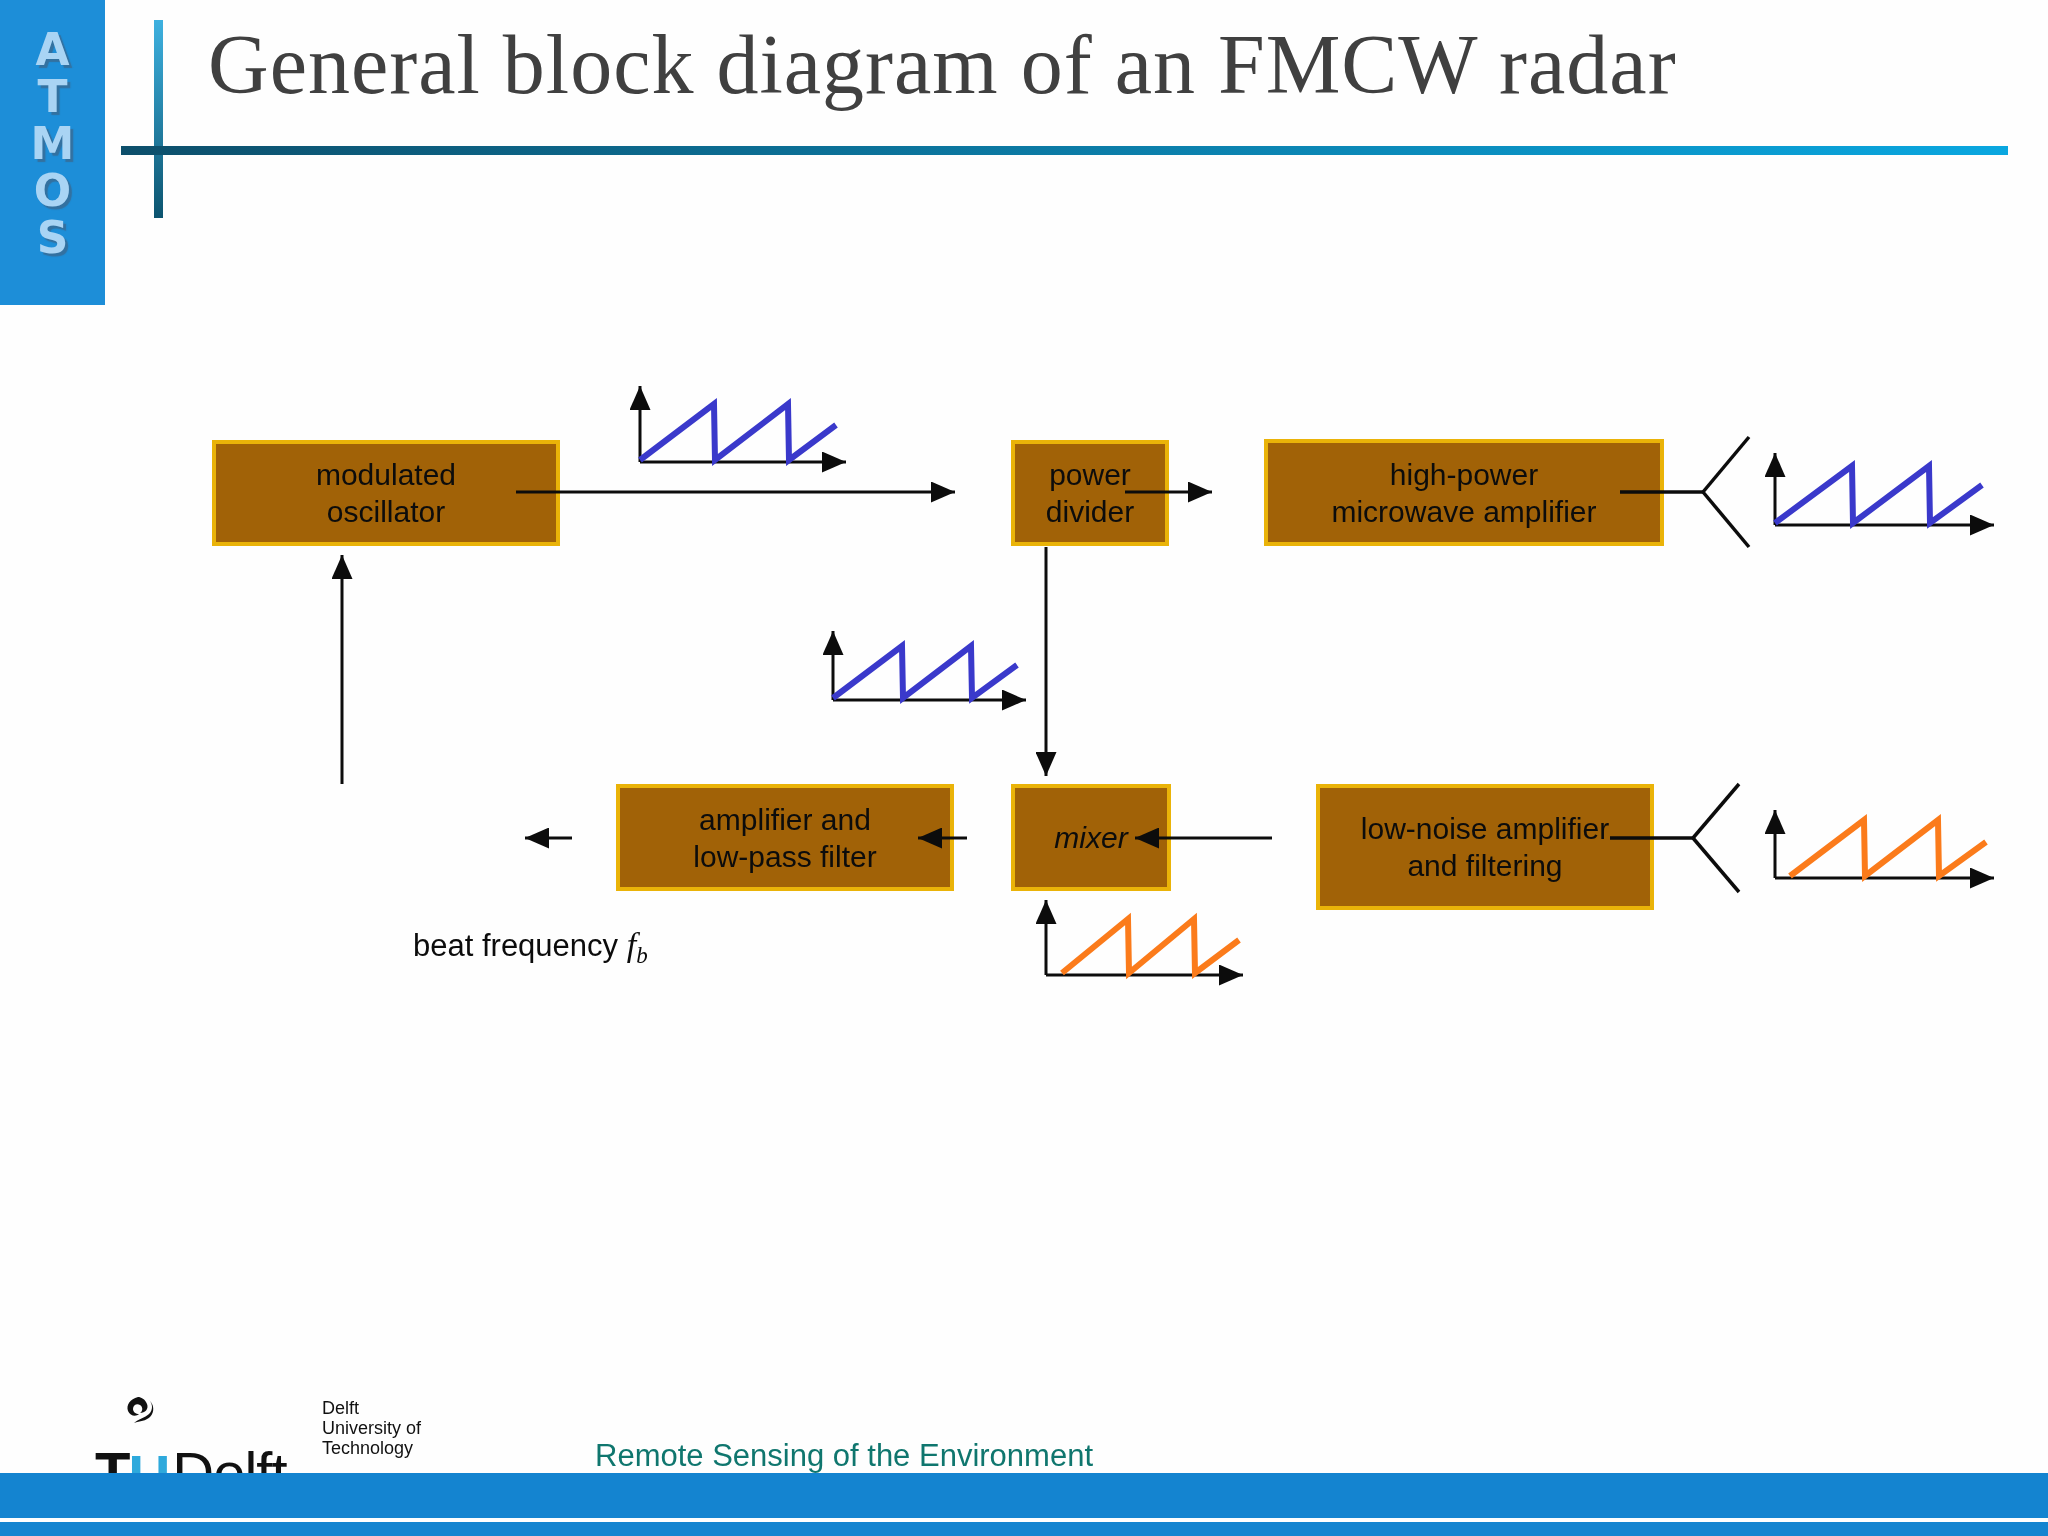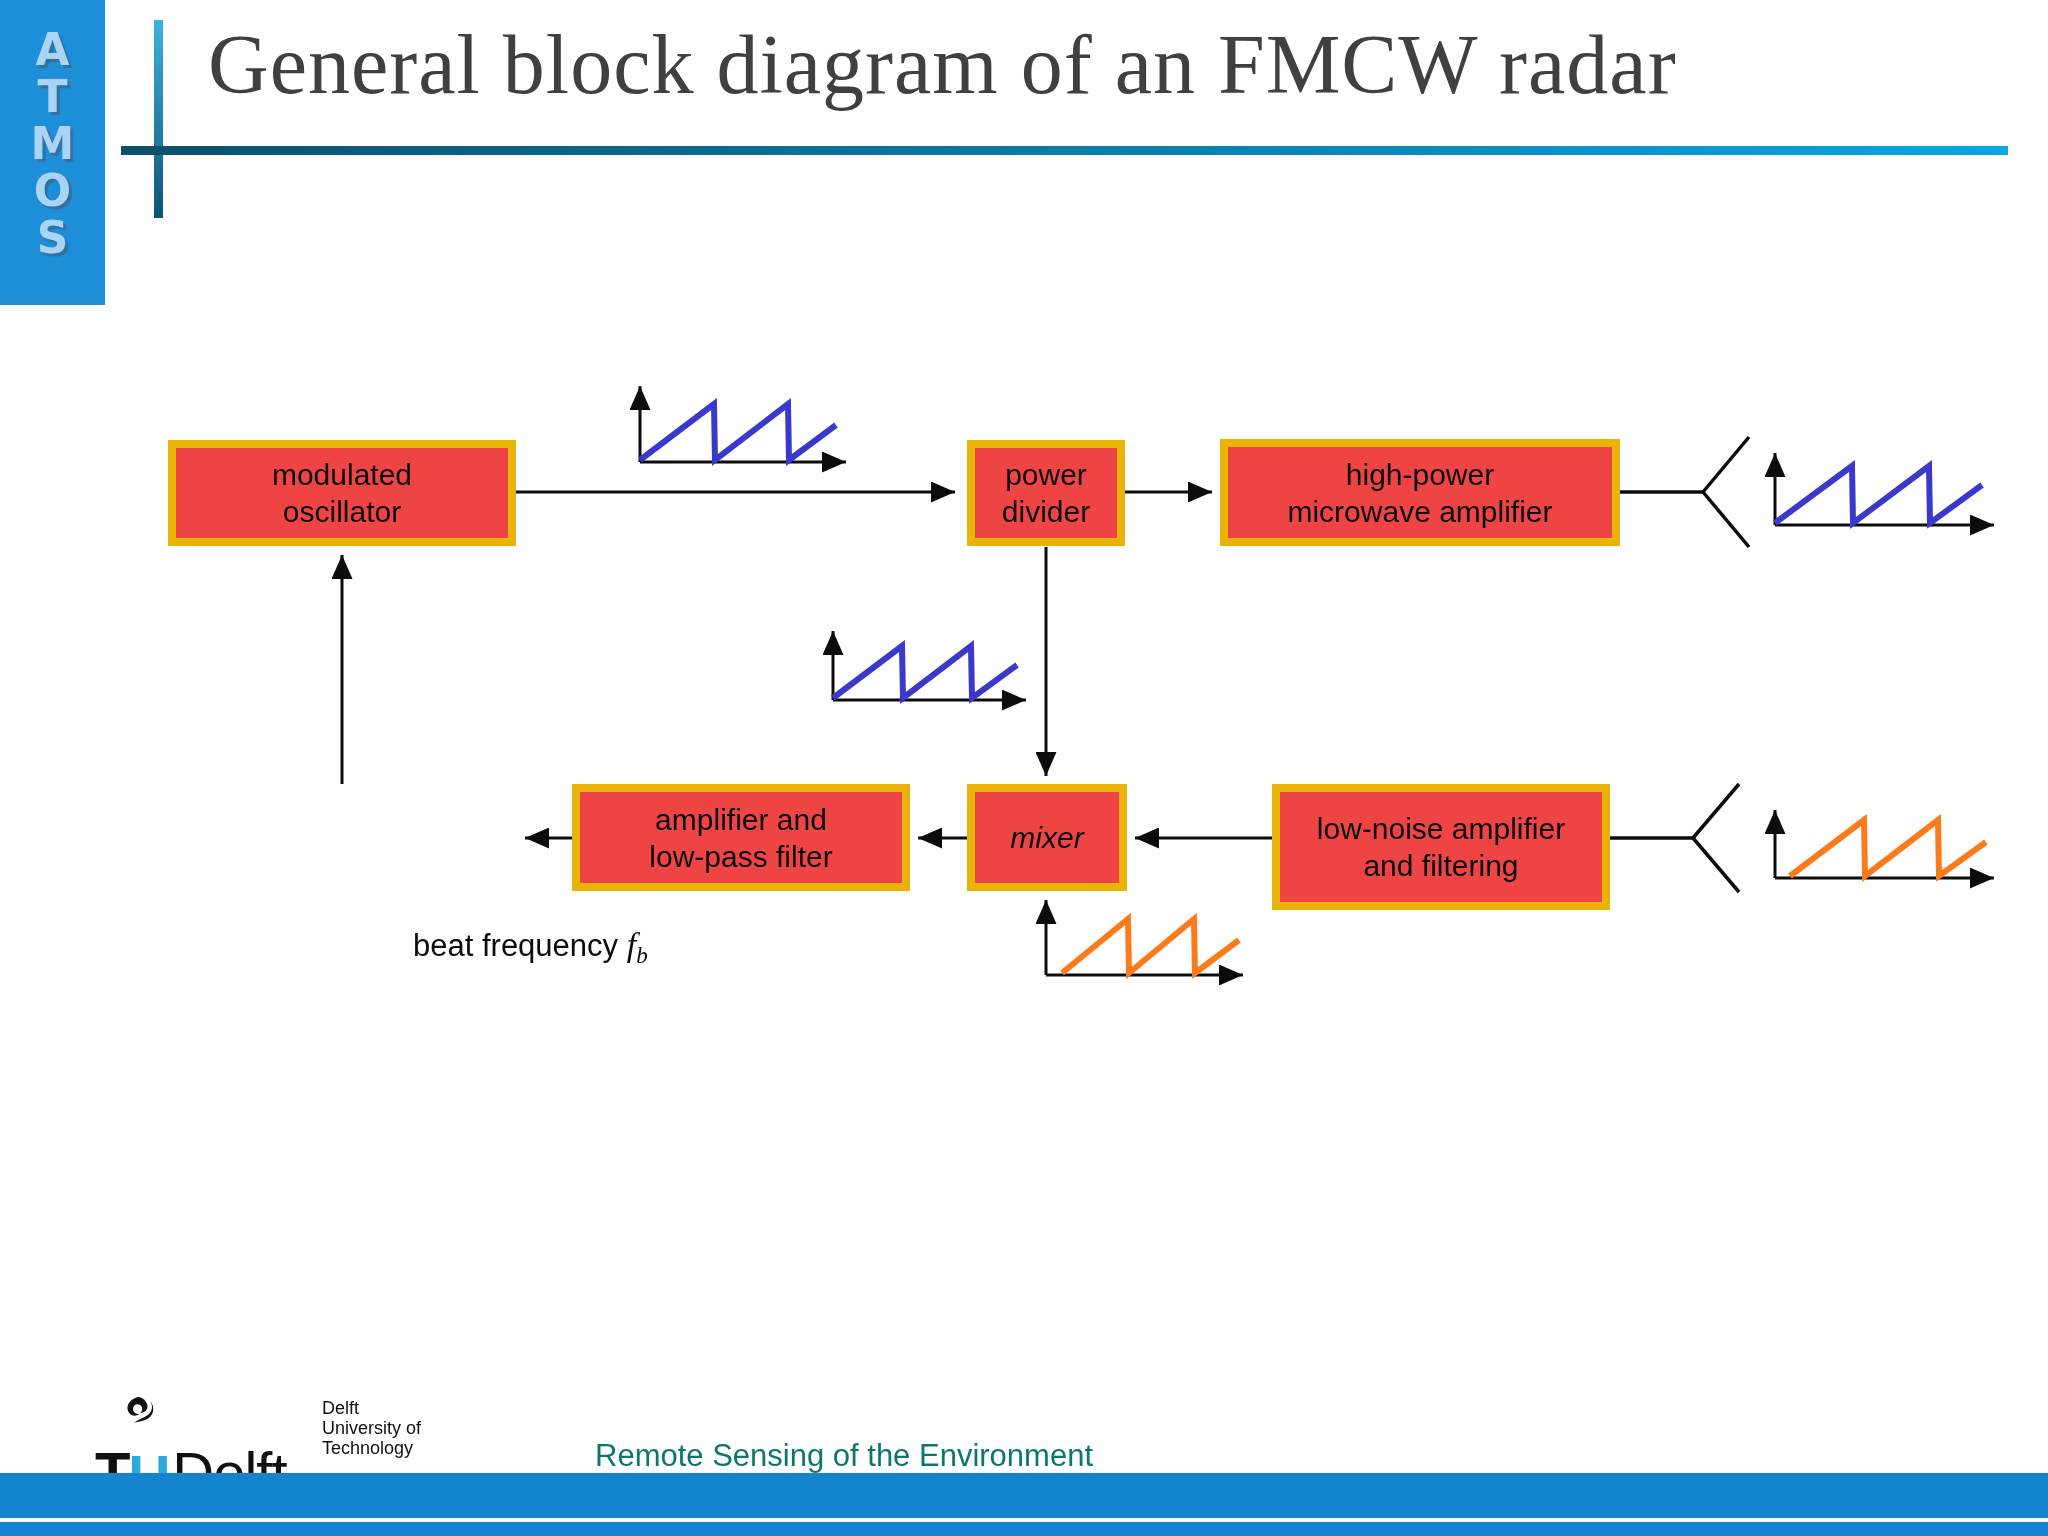--- a/index.html
+++ b/index.html
@@ -23,24 +23,25 @@
     position:absolute;left:121px;top:146px;width:1887px;height:9px;
     background:linear-gradient(to right,#0d4f6b,#0aa7e0);
   }
   #title{
     position:absolute;left:208px;top:16px;width:1720px;
     font-family:"Liberation Serif","DejaVu Serif",serif;
     font-size:84px;color:#404040;white-space:nowrap;letter-spacing:1px;
   }
   
   .box{
-    position:absolute;border:8px solid #eab308;background:#ef4444;
+    position:absolute;border:4px solid #eab308;background:#a16207;
     display:flex;align-items:center;justify-content:center;text-align:center;
     font-size:30px;line-height:37px;color:#0c0c0c;white-space:pre-line;
     box-sizing:border-box;
+    margin-left:44px;
   }
   #box-mod-osc   {left:168px; top:440px; width:348px; height:106px;}
   #box-divider   {left:967px; top:440px; width:158px; height:106px;}
   #box-hpa       {left:1220px;top:439px; width:400px; height:107px;}
   #box-radar-ctl {left:168px; top:784px; width:348px; height:107px;}
   #box-amp-lpf   {left:572px; top:784px; width:338px; height:107px;}
   #box-mixer     {left:967px; top:784px; width:160px; height:107px;font-style:italic;}
   #box-lna       {left:1272px;top:784px; width:338px; height:126px;}
   #diagram-svg{position:absolute;left:0;top:0;}
   #beat-label{

